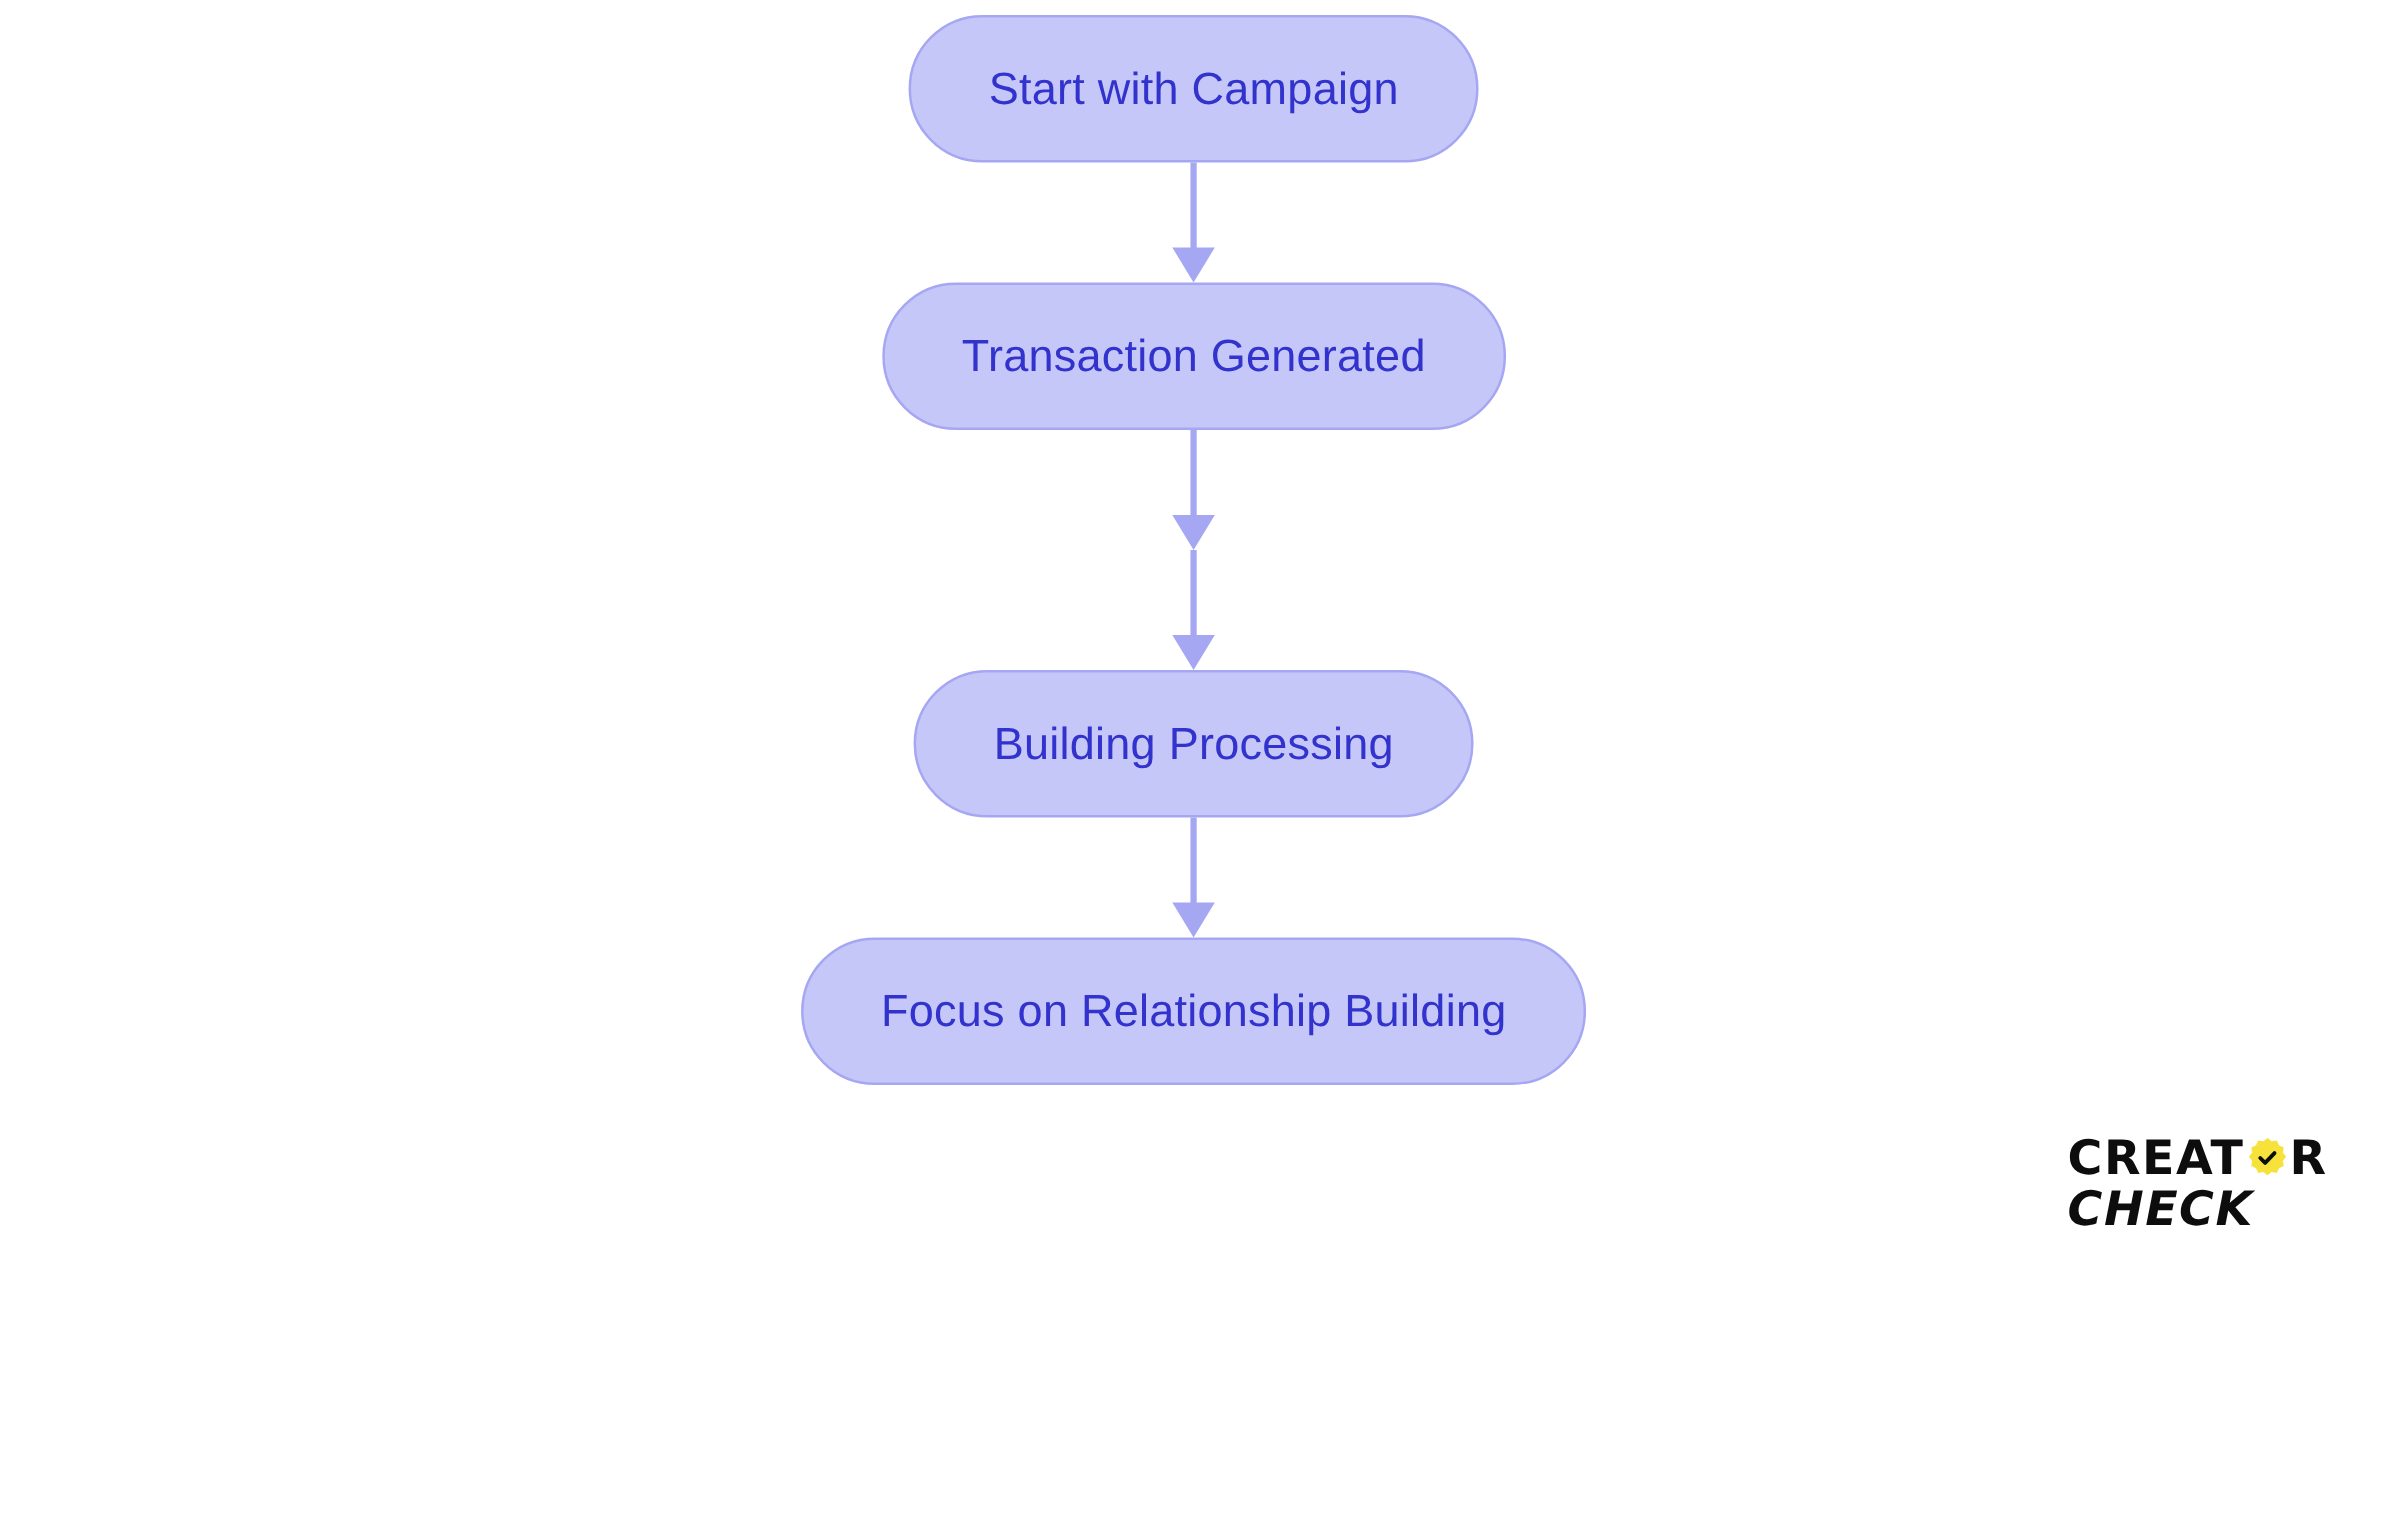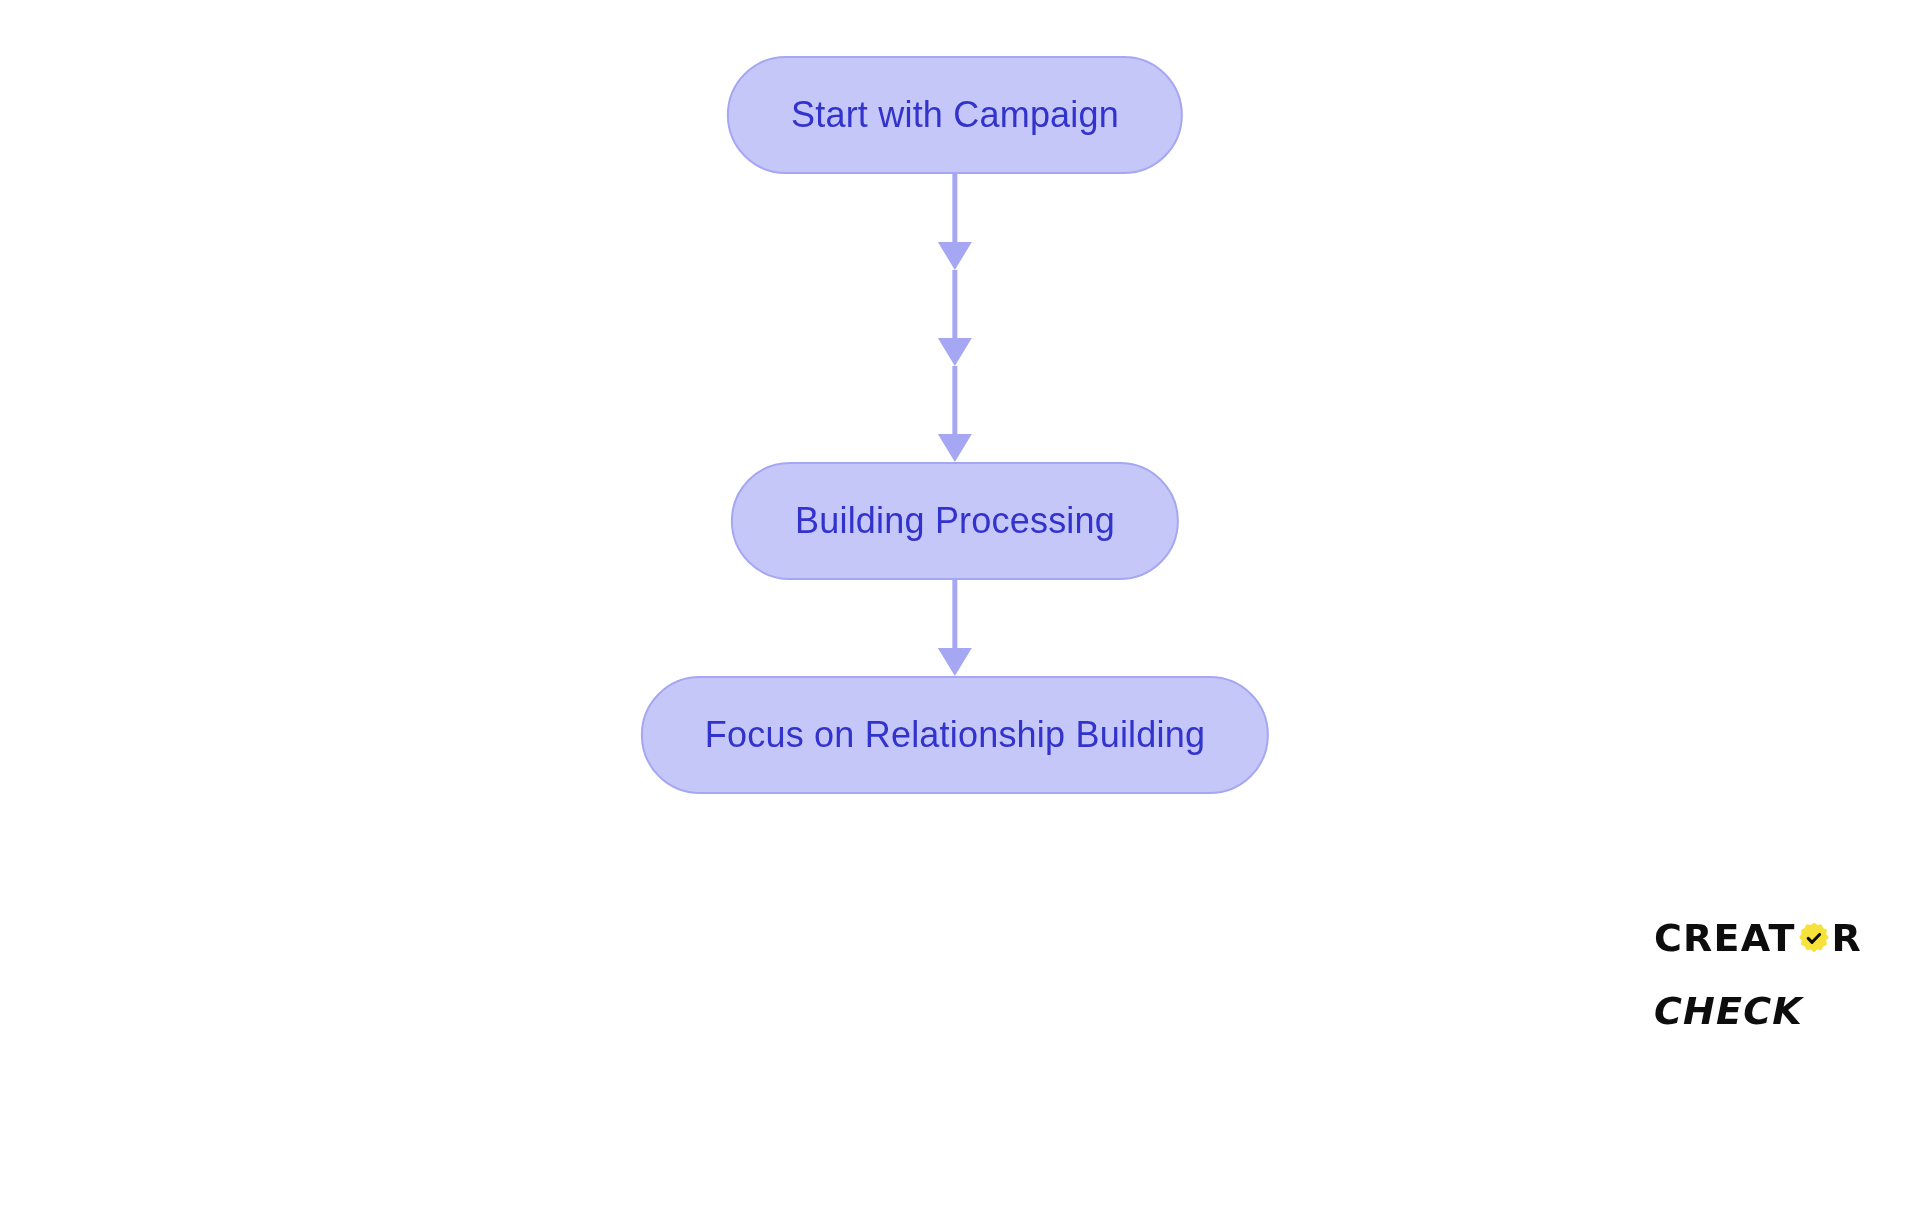--- a/index.html
+++ b/index.html
@@ -17,21 +17,20 @@
 
   #flowchart {
     position: absolute;
     left: 0;
     top: 0;
     width: 1920px;
     height: 1003px;
     display: flex;
     flex-direction: column;
     align-items: center;
-    margin-top: 44px;
   }
 
   .chart-stack {
     position: absolute;
     left: 50%;
     transform: translateX(-50%);
     margin-left: -5px;
     top: 12px;
     display: flex;
     flex-direction: column;
@@ -84,21 +83,20 @@
 
   
   #brand-logo {
     position: absolute;
     right: 58px;
     bottom: 18px;
     display: flex;
     flex-direction: column;
     align-items: flex-start;
     line-height: 0.92;
-    gap: 32px;
   }
   .logo-line {
     display: flex;
     align-items: center;
     font-family: "DejaVu Sans", sans-serif;
     font-weight: 700;
     font-size: 38px;
     letter-spacing: 1.2px;
     color: #0d0d0d;
   }
@@ -124,20 +122,23 @@
 
     <div class="node">
       <span>Start with Campaign</span>
     </div>
 
     <div class="connector">
       <div class="shaft"></div>
       <div class="head"></div>
     </div>
 
+    <div class="node">
+      <span>Transaction Generated</span>
+    </div>
 
     <div class="connector">
       <div class="shaft"></div>
       <div class="head"></div>
     </div>
 
 
     <div class="connector">
       <div class="shaft"></div>
       <div class="head"></div>

